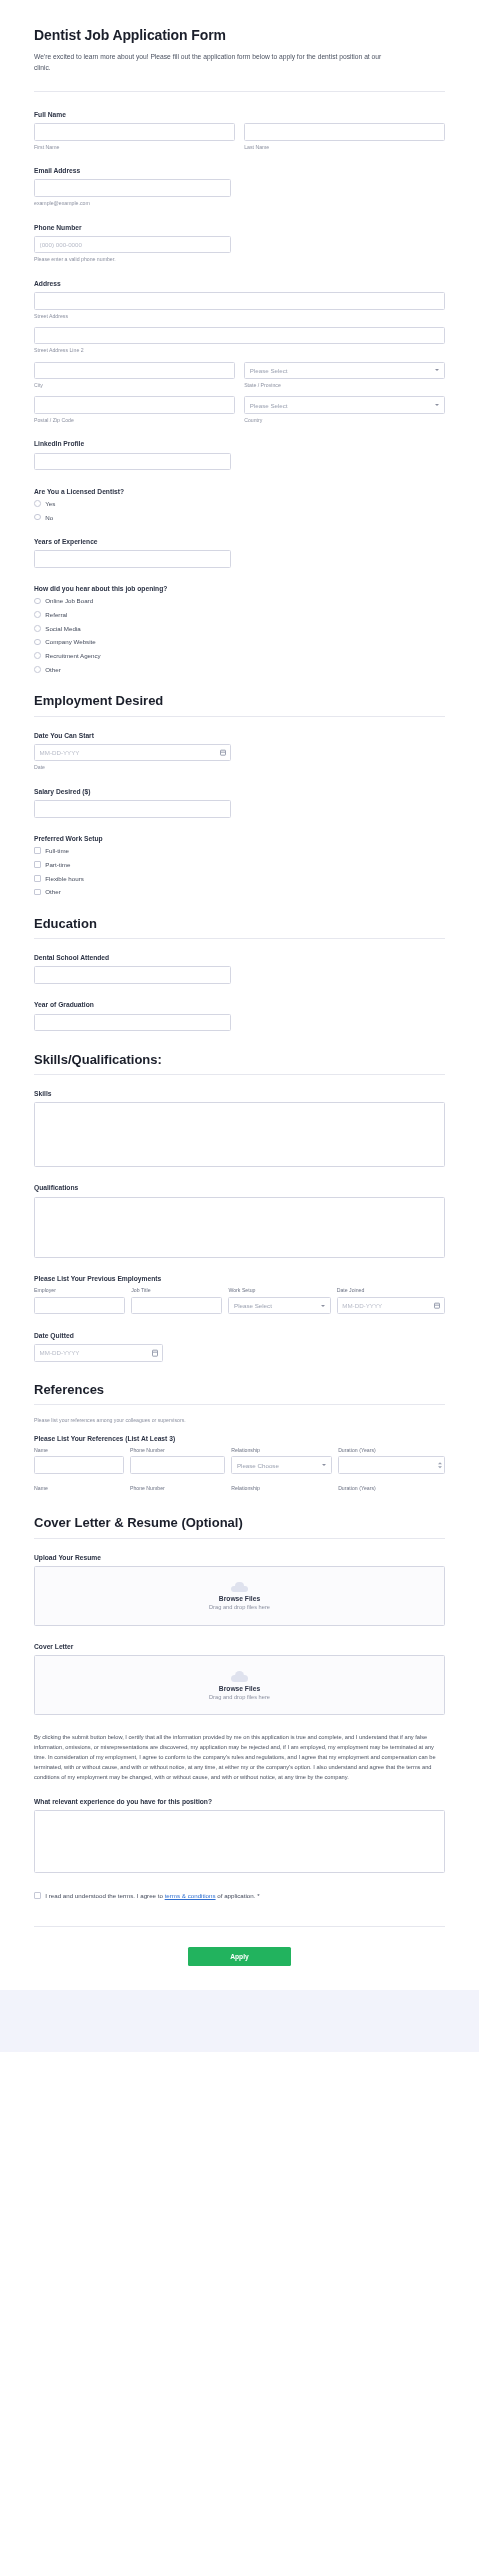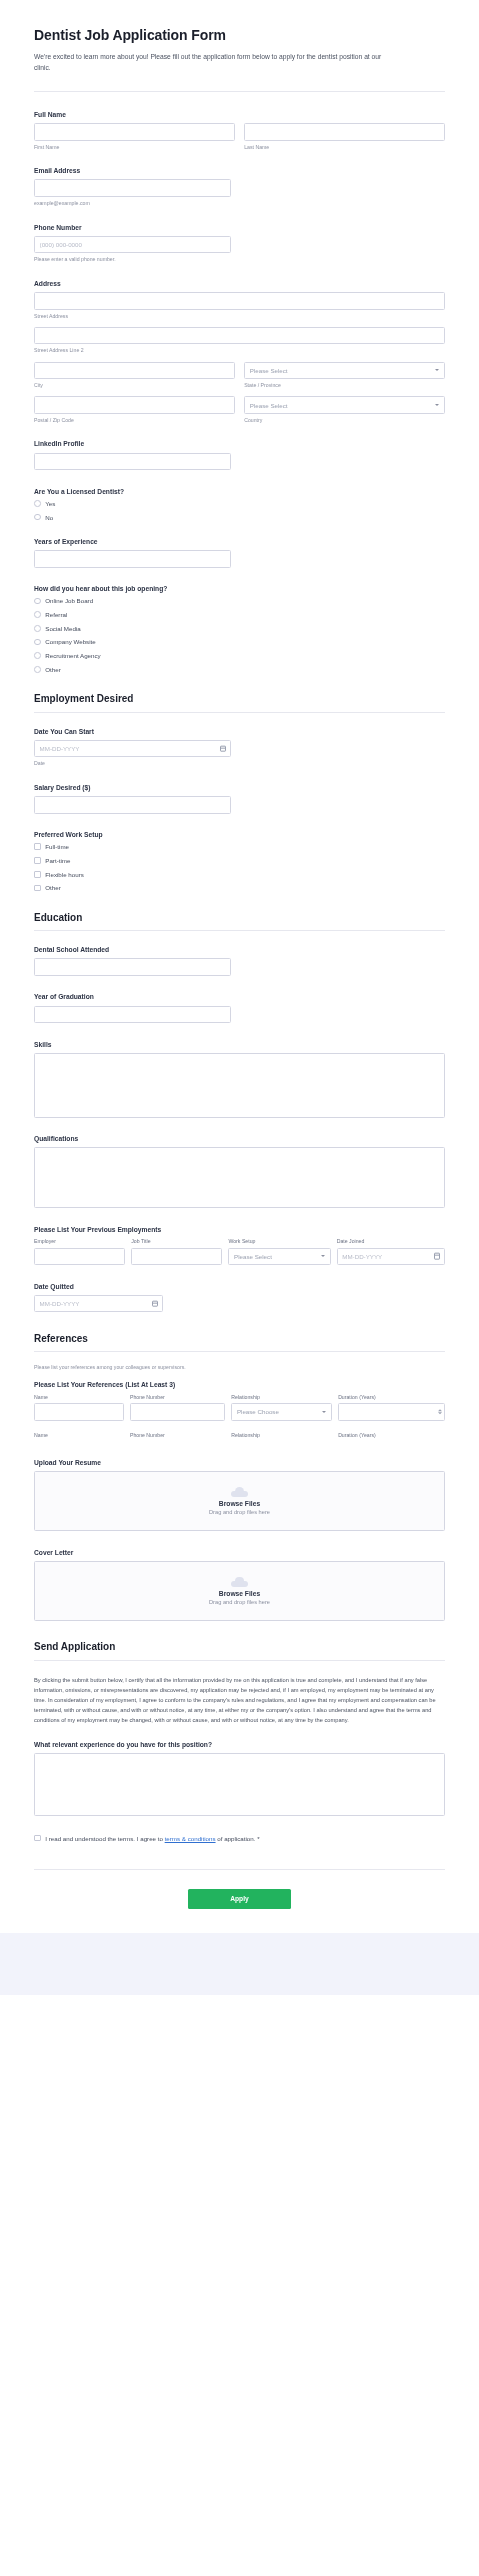--- a/index.html
+++ b/index.html
@@ -115,21 +115,21 @@
   }
   .checkbox {
     width: 6.7px; height: 6.7px;
     border: 0.5px solid #c5c8d6;
     border-radius: 1px;
     background: #fff;
     margin-right: 4.6px;
     flex: none;
   }
   h2.section-title {
-    font-size: 10px;
+    font-size: 13px;
     font-weight: bold;
     color: #1b1f2b;
     margin: 0 0 4.1px 0;
   }
   .section-head {
     margin: 20.6px 0 15.5px 0;
   }
   .section-head .divider { margin: 7.2px 0 0 0; }
   .date-input {
     position: relative;
@@ -469,20 +469,24 @@
       </div>
     </div>
 
     <div class="field-block">
       <span class="field-label">Year of Graduation</span>
       <div class="w-half">
         <input class="txt" type="text" style="">
       </div>
     </div>
 
+    <div class="section-head">
+      <h2 class="section-title">Skills/Qualifications:</h2>
+      <div class="divider"></div>
+    </div>
 
     <div class="field-block">
       <span class="field-label">Skills</span>
       <textarea class="ta ta-short" style=""></textarea>
     </div>
 
     <div class="field-block">
       <span class="field-label">Qualifications</span>
       <textarea class="ta ta-mid" style=""></textarea>
     </div>
@@ -581,43 +585,43 @@
           <tr>
             <th style="width:88px">Name</th>
             <th style="width:93px">Phone Number</th>
             <th style="width:98px">Relationship</th>
             <th style="width:98px">Duration (Years)</th>
           </tr>
         </thead>
       </table>
     </div>
 
+    <div class="section-head">
+      <h2 class="section-title">Cover Letter &amp; Resume (Optional)</h2>
+      <div class="divider"></div>
+    </div>
 
     <div class="field-block">
       <span class="field-label">Upload Your Resume</span>
       <div class="upload-box">
         <span class="cloud"></span>
         <span class="browse-label">Browse Files</span>
         <span class="drag-label">Drag and drop files here</span>
       </div>
     </div>
 
     <div class="field-block">
       <span class="field-label">Cover Letter</span>
       <div class="upload-box">
         <span class="cloud"></span>
         <span class="browse-label">Browse Files</span>
         <span class="drag-label">Drag and drop files here</span>
       </div>
     </div>
 
-    <div class="section-head">
-      <h2 class="section-title">Send Application</h2>
-      <div class="divider"></div>
-    </div>
 
     <p class="legal">By clicking the submit button below, I certify that all the information provided by me on this application is true and complete, and I understand that if any false information, omissions, or misrepresentations are discovered, my application may be rejected and, if I am employed, my employment may be terminated at any time. In consideration of my employment, I agree to conform to the company's rules and regulations, and I agree that my employment and compensation can be terminated, with or without cause, and with or without notice, at any time, at either my or the company's option. I also understand and agree that the terms and conditions of my employment may be changed, with or without cause, and with or without notice, at any time by the company.</p>
 
     <div class="field-block">
       <span class="field-label">What relevant experience do you have for this position?</span>
       <textarea class="ta ta-big" style=""></textarea>
     </div>
 
     <div class="terms-row">
       <span class="checkbox"></span>

